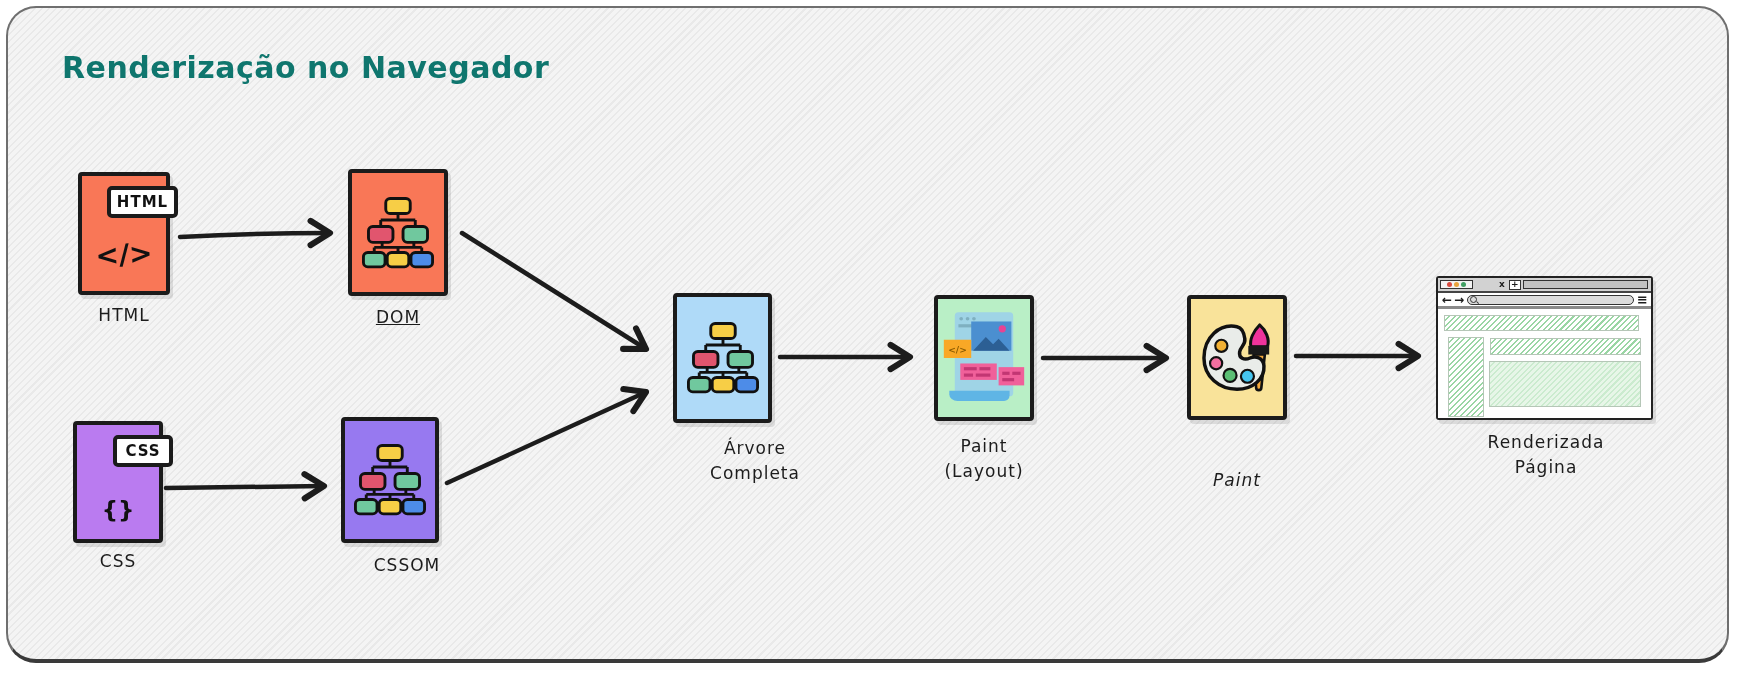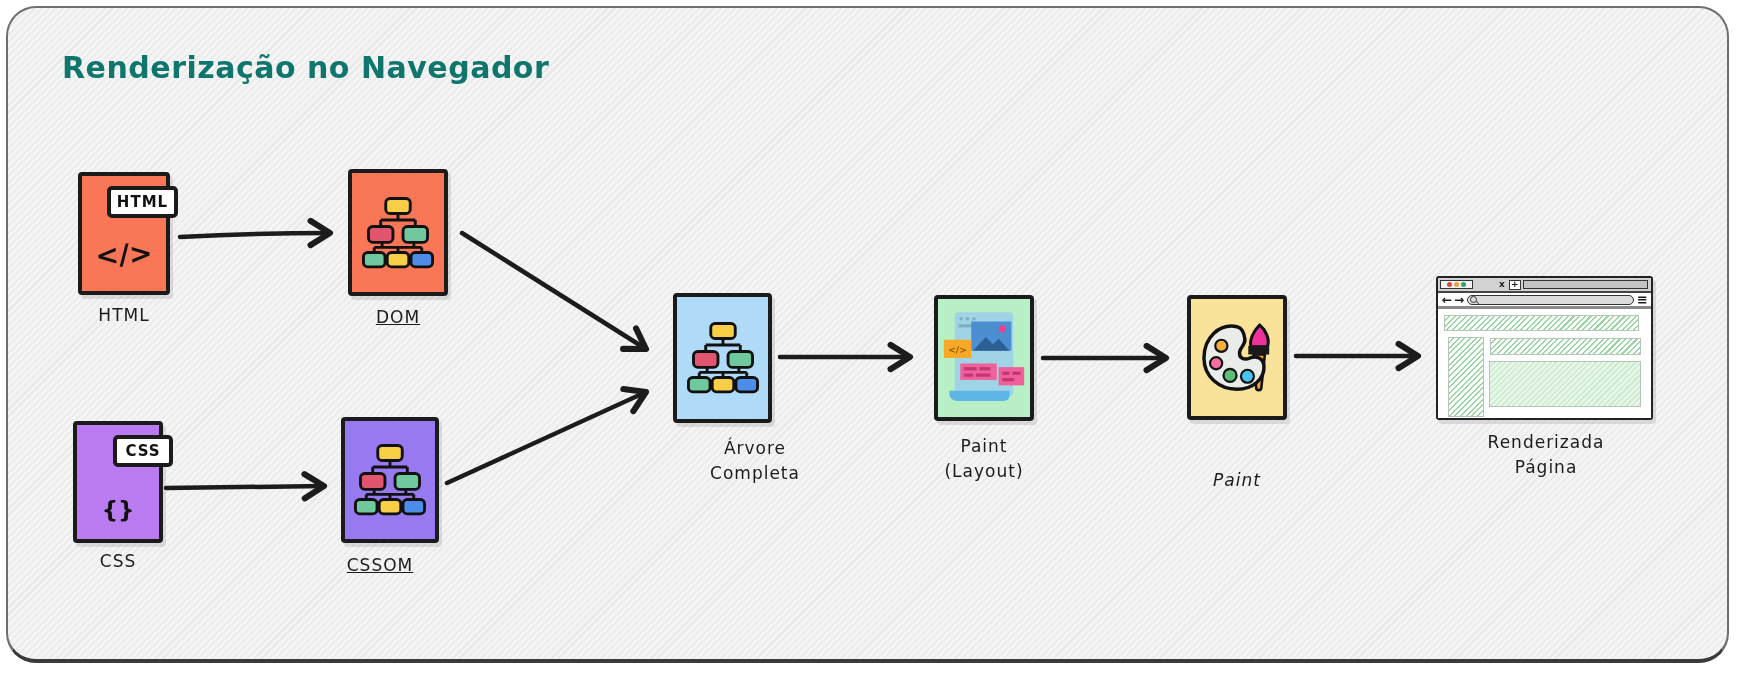--- a/index.html
+++ b/index.html
@@ -125,21 +125,21 @@
   <svg width="72" height="94" viewBox="0 0 100 102">
     <path d="M50,24 V33 M26,33 H74 M26,33 V42 M74,33 V42 M28,64 V71 M72,64 V71 M17,71 H83 M17,71 V78 M50,71 V78 M83,71 V78" stroke="#111" stroke-width="4" fill="none"></path>
     <rect x="33" y="3" width="34" height="21" rx="6" fill="#F7CE46" stroke="#111" stroke-width="4"></rect>
     <rect x="9" y="42" width="34" height="22" rx="6" fill="#E1556E" stroke="#111" stroke-width="4"></rect>
     <rect x="57" y="42" width="34" height="22" rx="6" fill="#70C89E" stroke="#111" stroke-width="4"></rect>
     <rect x="2" y="78" width="30" height="20" rx="6" fill="#70C89E" stroke="#111" stroke-width="4"></rect>
     <rect x="35" y="78" width="30" height="20" rx="6" fill="#F7CE46" stroke="#111" stroke-width="4"></rect>
     <rect x="68" y="78" width="30" height="20" rx="6" fill="#4D8CE8" stroke="#111" stroke-width="4"></rect>
   </svg>
 </div>
-<div class="cap" style="left:331px;top:553px;width:98px;text-decoration:underline;">CSSOM</div>
+<div class="cap" style="left:358px;top:553px;width:98px;">CSSOM</div>
 
 <div class="card" style="left: 673px; top: 293px; width: 99px; height: 130px; background-color: rgb(175, 218, 248);">
   <svg width="72" height="94" viewBox="0 0 100 102">
     <path d="M50,24 V33 M26,33 H74 M26,33 V42 M74,33 V42 M28,64 V71 M72,64 V71 M17,71 H83 M17,71 V78 M50,71 V78 M83,71 V78" stroke="#111" stroke-width="4" fill="none"></path>
     <rect x="33" y="3" width="34" height="21" rx="6" fill="#F7CE46" stroke="#111" stroke-width="4"></rect>
     <rect x="9" y="42" width="34" height="22" rx="6" fill="#E1556E" stroke="#111" stroke-width="4"></rect>
     <rect x="57" y="42" width="34" height="22" rx="6" fill="#70C89E" stroke="#111" stroke-width="4"></rect>
     <rect x="2" y="78" width="30" height="20" rx="6" fill="#70C89E" stroke="#111" stroke-width="4"></rect>
     <rect x="35" y="78" width="30" height="20" rx="6" fill="#F7CE46" stroke="#111" stroke-width="4"></rect>
     <rect x="68" y="78" width="30" height="20" rx="6" fill="#4D8CE8" stroke="#111" stroke-width="4"></rect>

